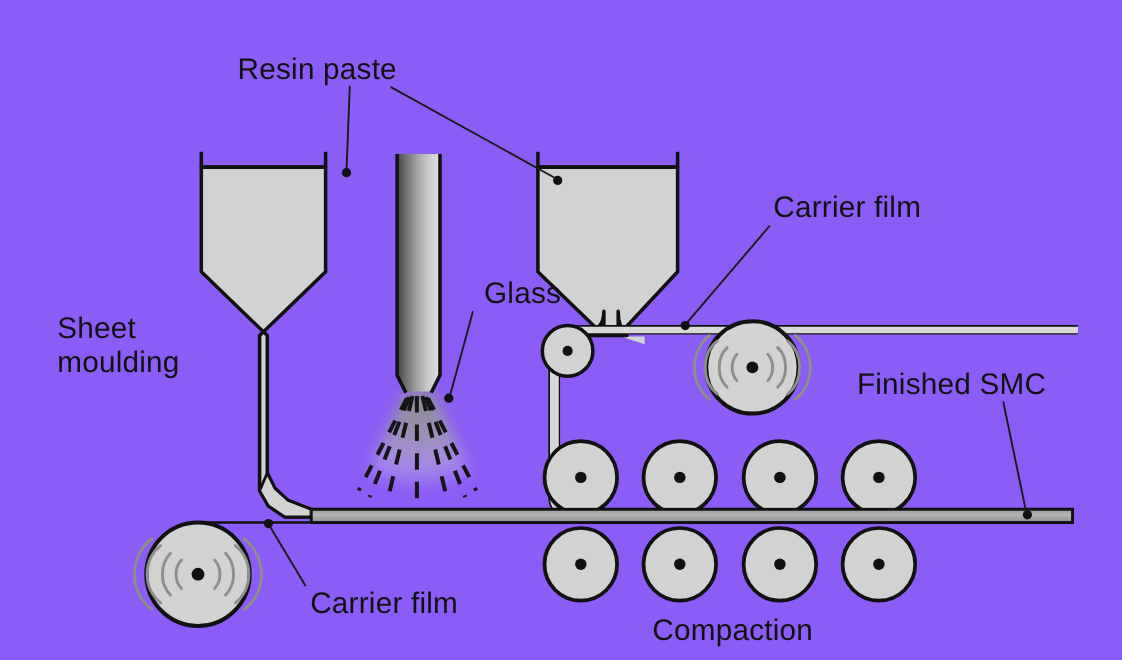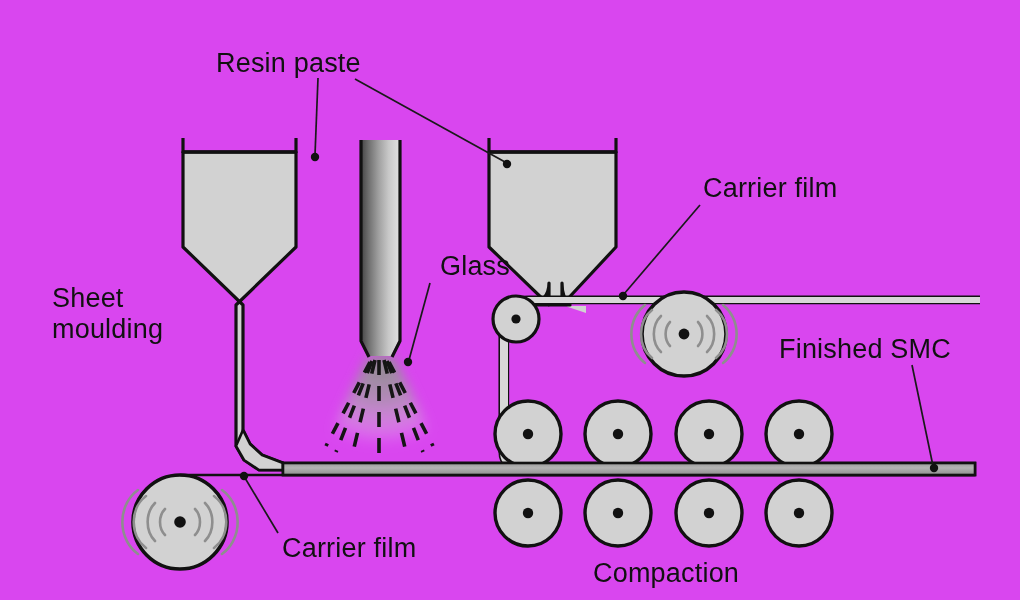--- a/index.html
+++ b/index.html
@@ -5,21 +5,21 @@
 <style>
   html, body {
     margin: 0;
     padding: 0;
     background: #ffffff;
   }
   #stage {
     position: relative;
     width: 1020px;
     height: 600px;
-    background: #d946ef;
+    background: #8b5cf6;
     overflow: hidden;
     font-family: "Liberation Sans", "DejaVu Sans", sans-serif;
   }
   #diagram {
     position: absolute;
     left: 0;
     top: 0;
     width: 1020px;
     height: 600px;
   }

